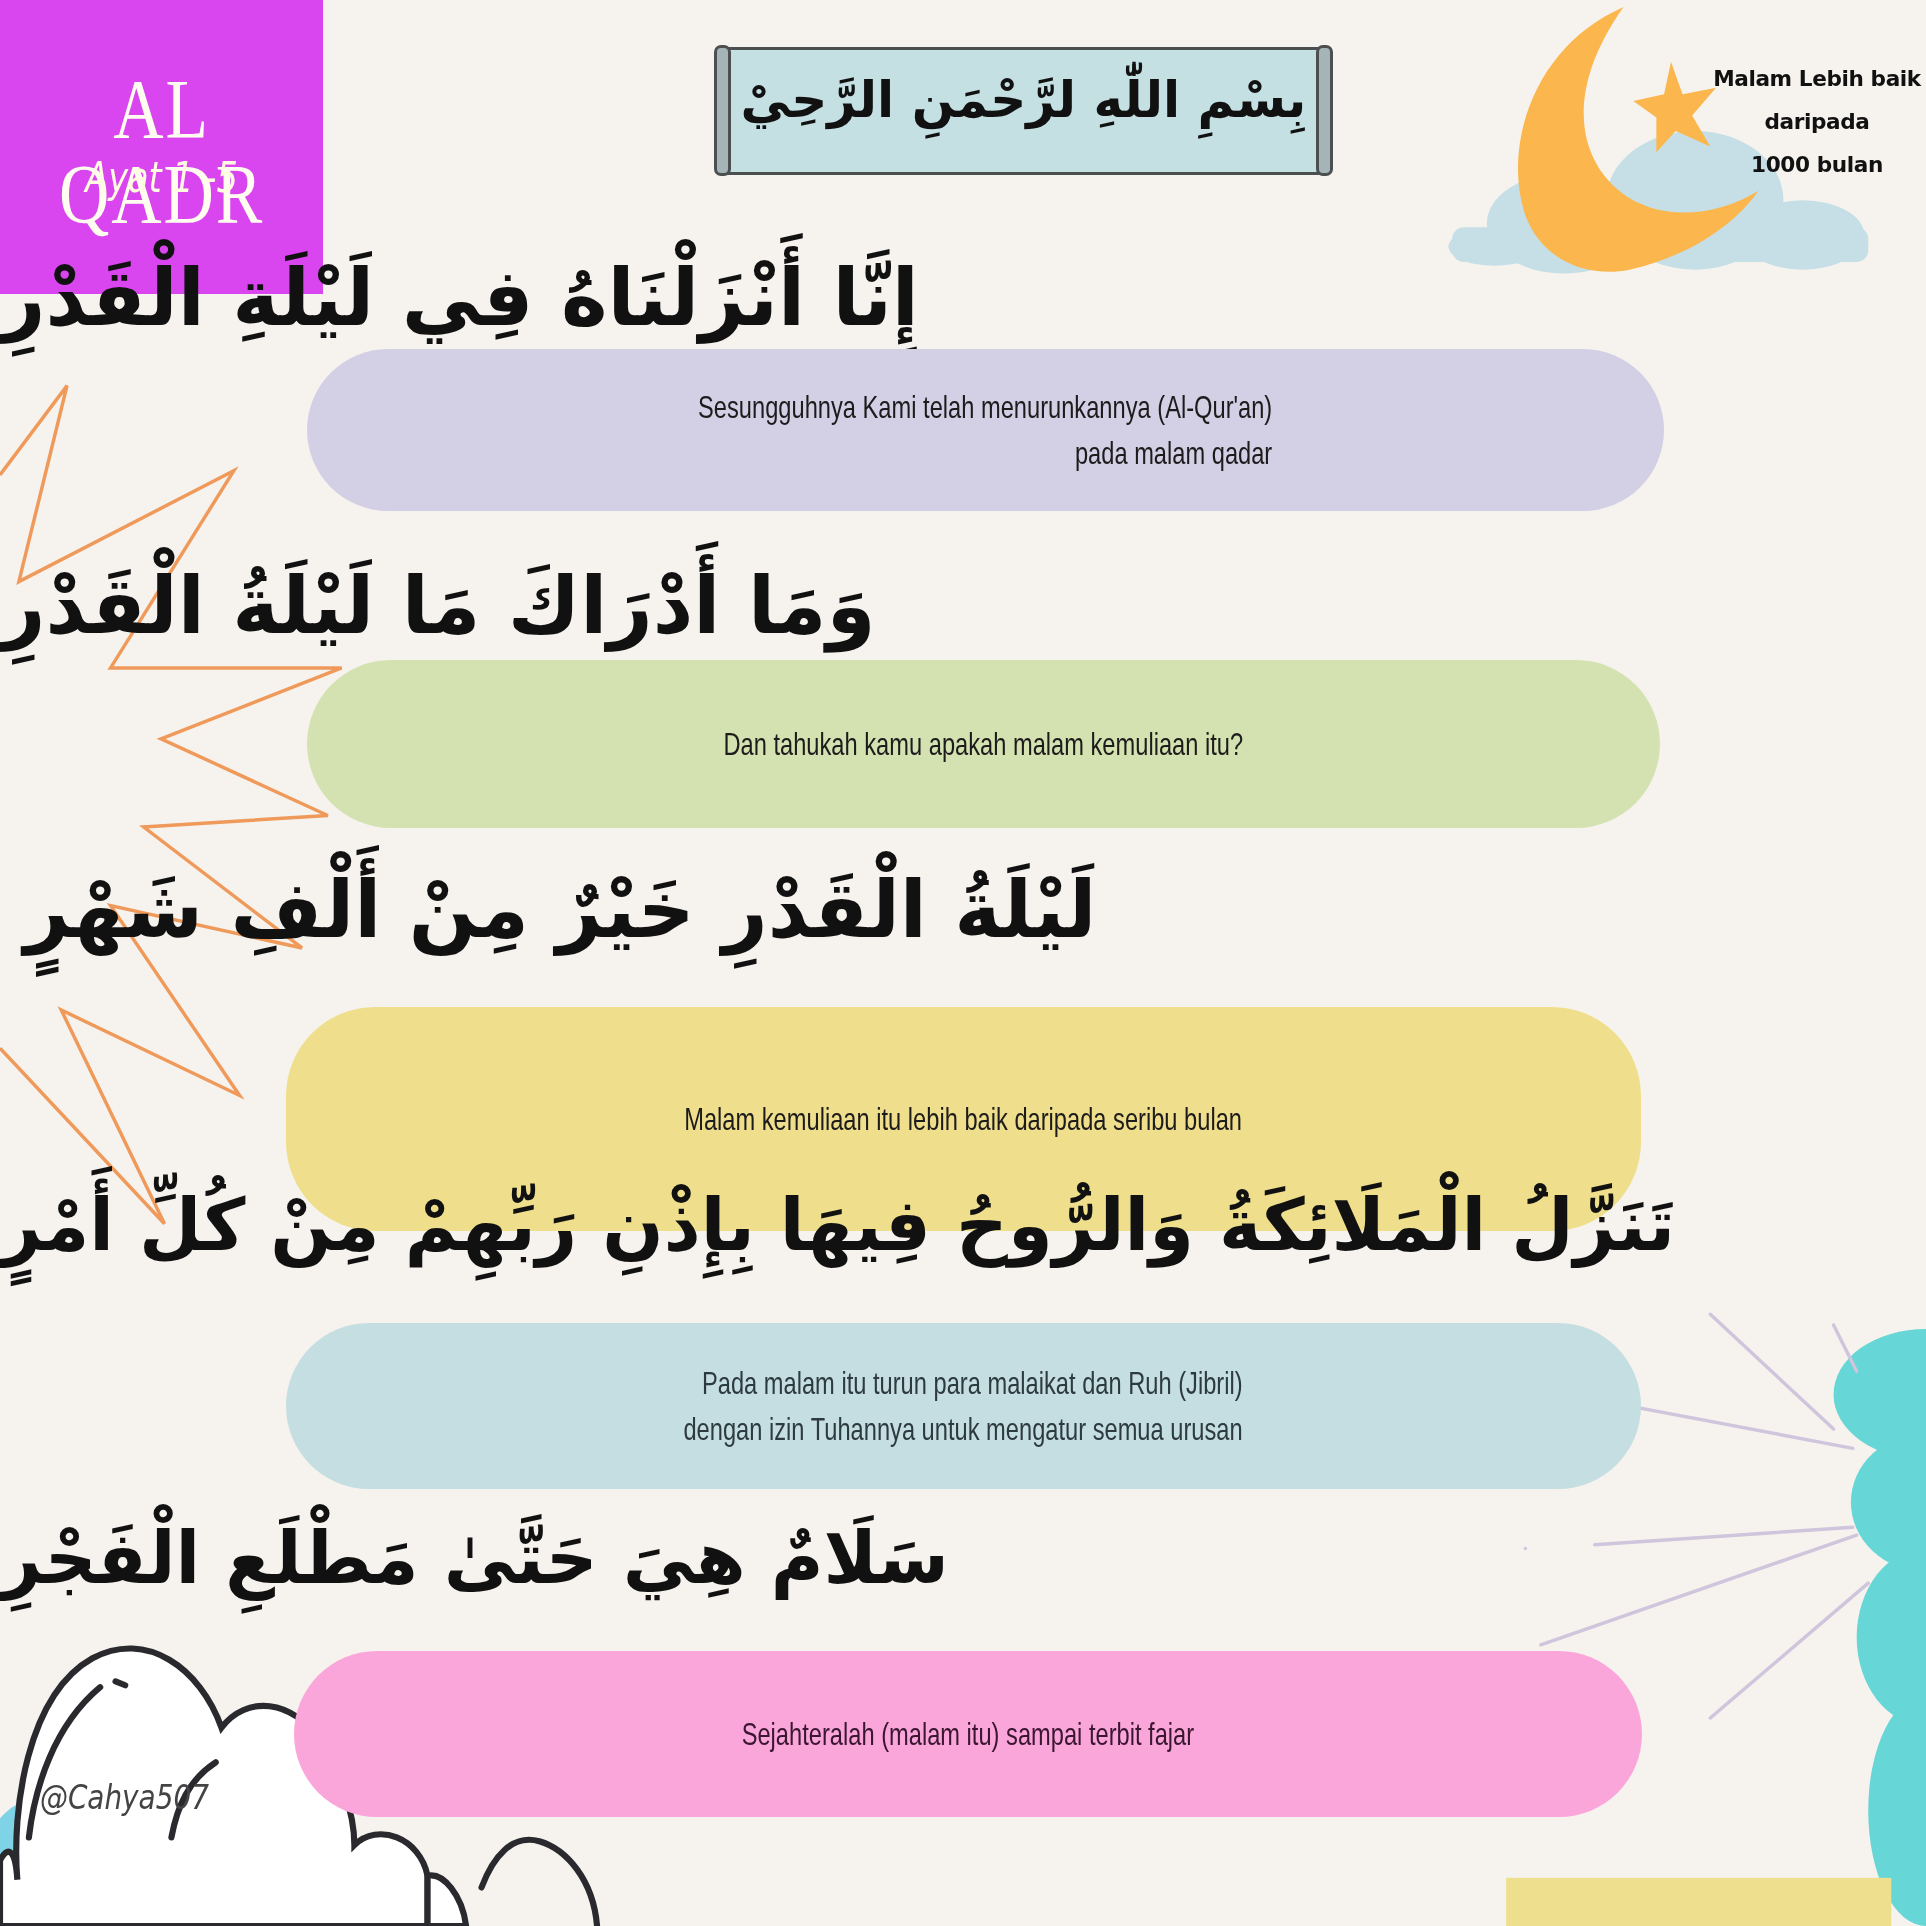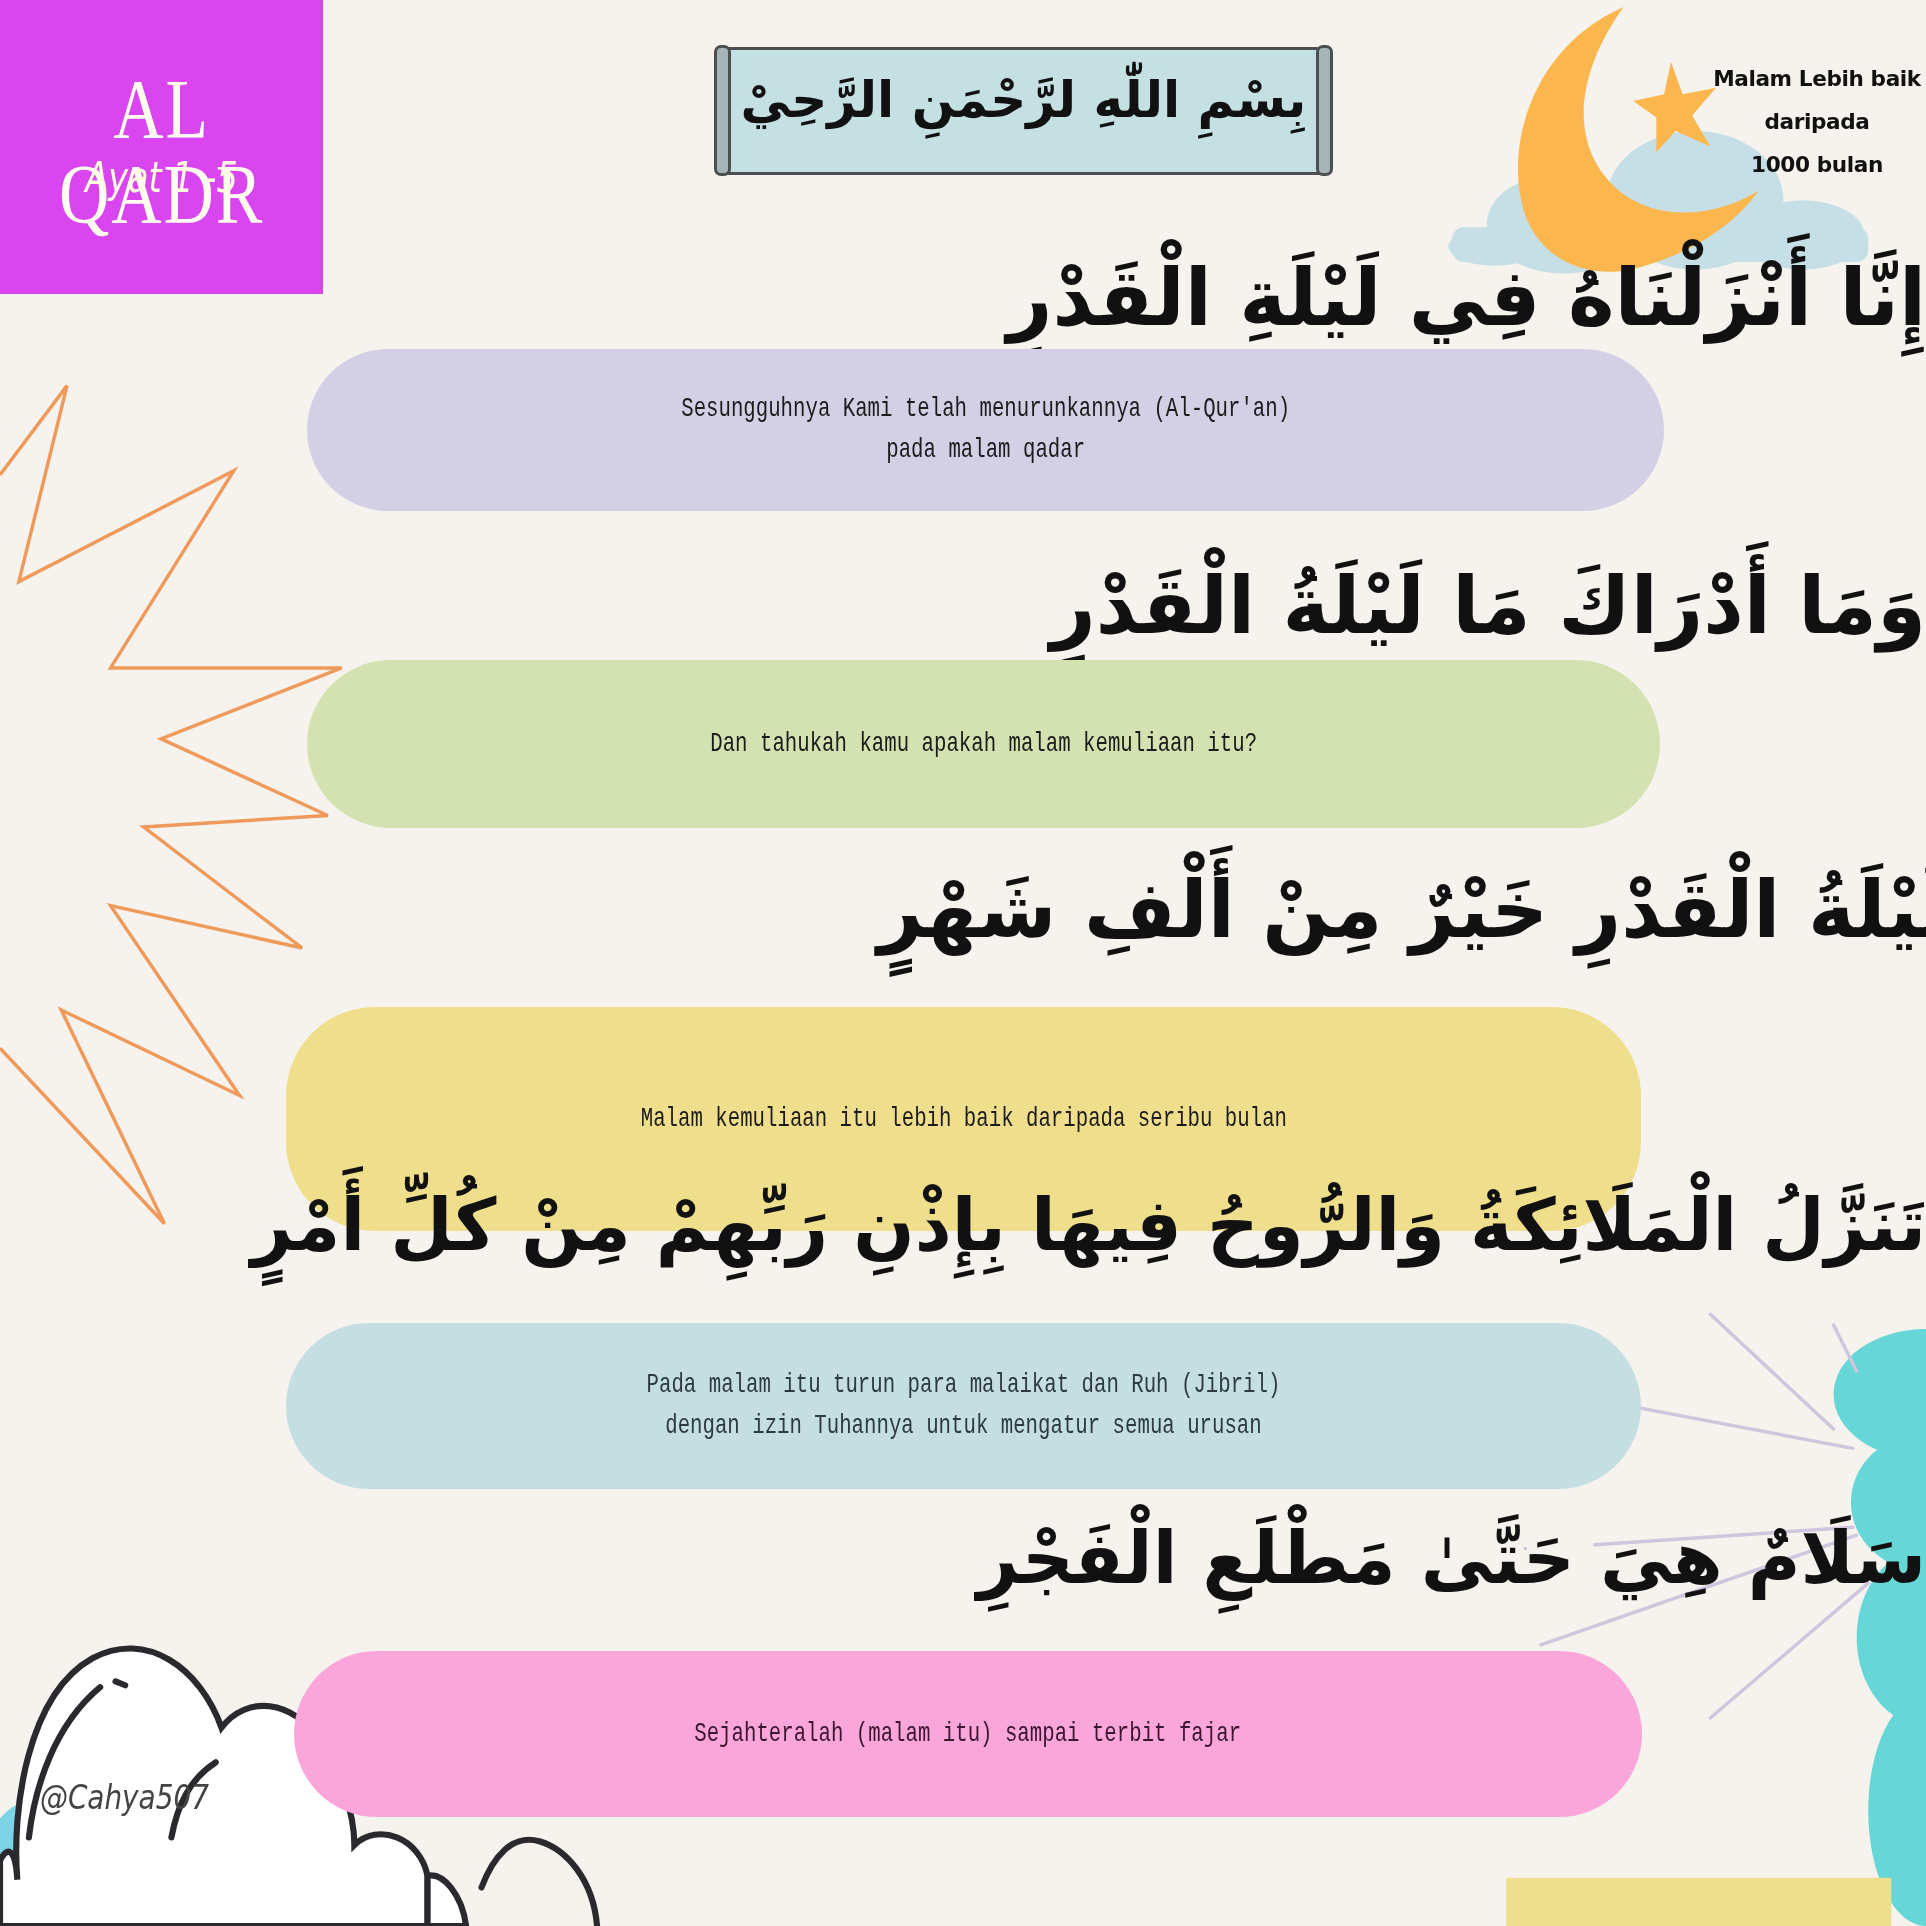--- a/index.html
+++ b/index.html
@@ -54,30 +54,30 @@
   
   .moon-note {
     left: 1707px; top: 57px; width: 220px;
     text-align: center; color: #111;
     font-family: "DejaVu Sans", sans-serif; font-weight: bold;
     font-size: 21.6px; line-height: 43px; letter-spacing: -0.4px;
   }
 
   
   .verse {
-    left: 0; width: 1926px; text-align: right; direction: rtl;
+    left: 0; width: 1926px; text-align: left; direction: rtl;
     font-family: "DejaVu Sans", sans-serif; font-weight: bold;
     color: #111; line-height: 1.5; white-space: nowrap;
   }
   .pill {
     border-radius: 89px;
     display: flex; align-items: center; justify-content: center;
-    text-align: center; color: #1d1b1b;
-    font-family: Liberation Mono, monospace;
-    font-size: 28px; line-height: 1.45;
+    text-align: right; color: #1d1b1b;
+    font-family: Liberation Sans, sans-serif;
+    font-size: 32px; line-height: 1.45;
   }
   .pill span { display: block; transform: scaleX(0.86); }
 
   .signature {
     left: 40px; top: 1777px;
     font-family: "DejaVu Sans", sans-serif; font-style: italic; font-weight: 300;
     font-size: 34px; color: #444; transform: scaleX(0.82); transform-origin: left;
   }
 </style>
 </head>

